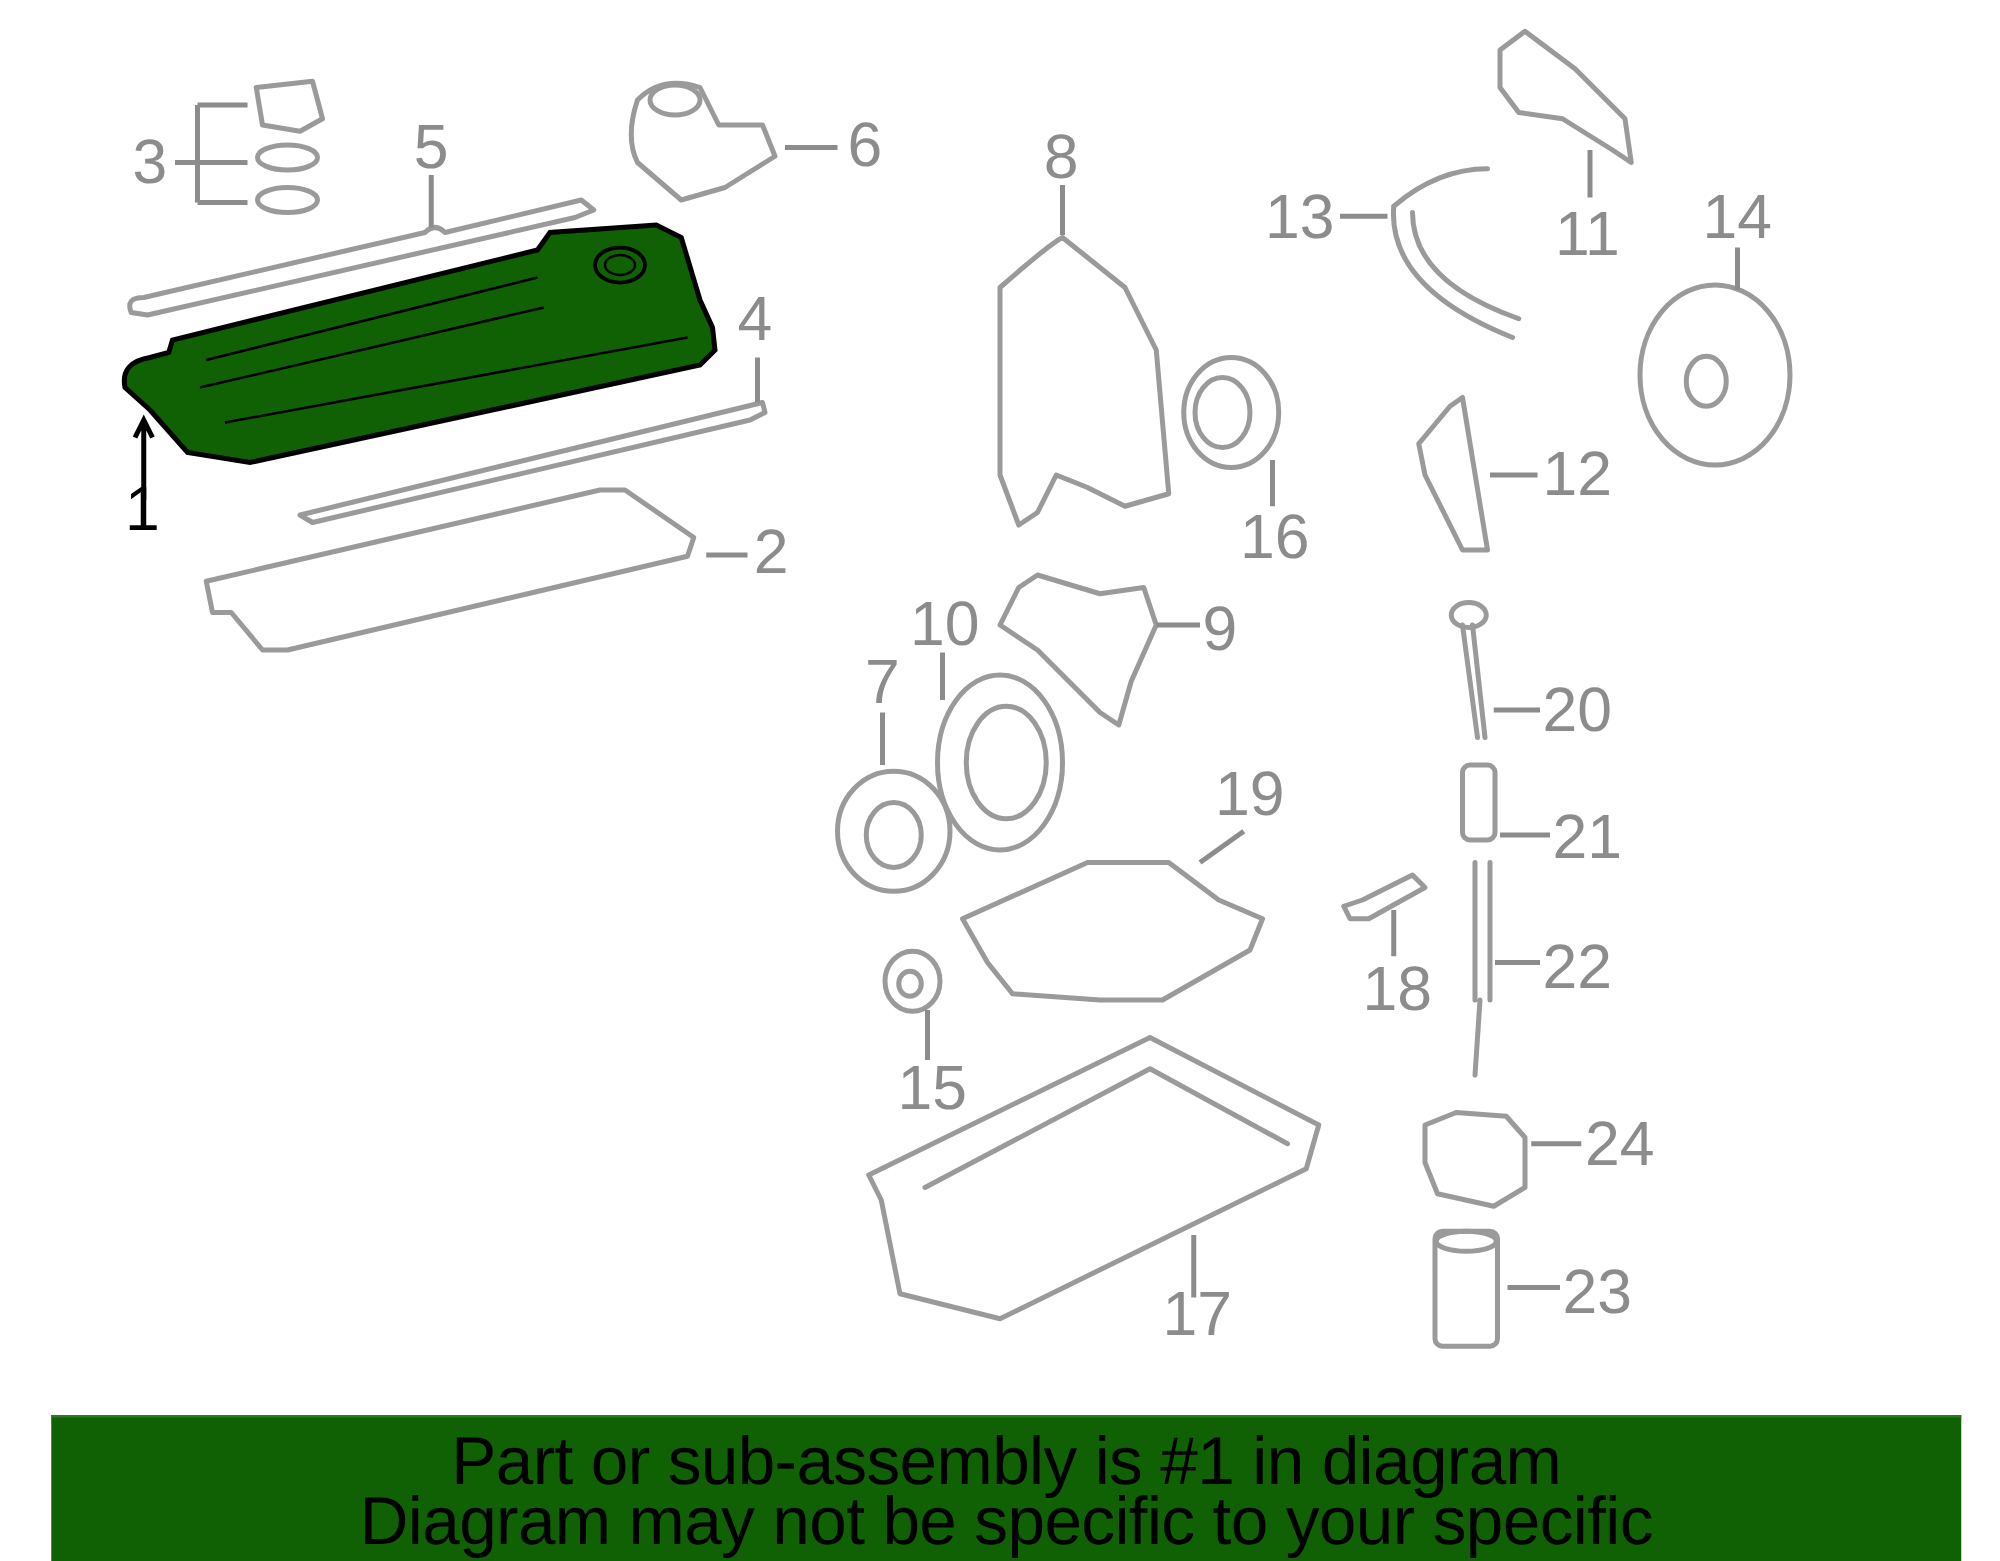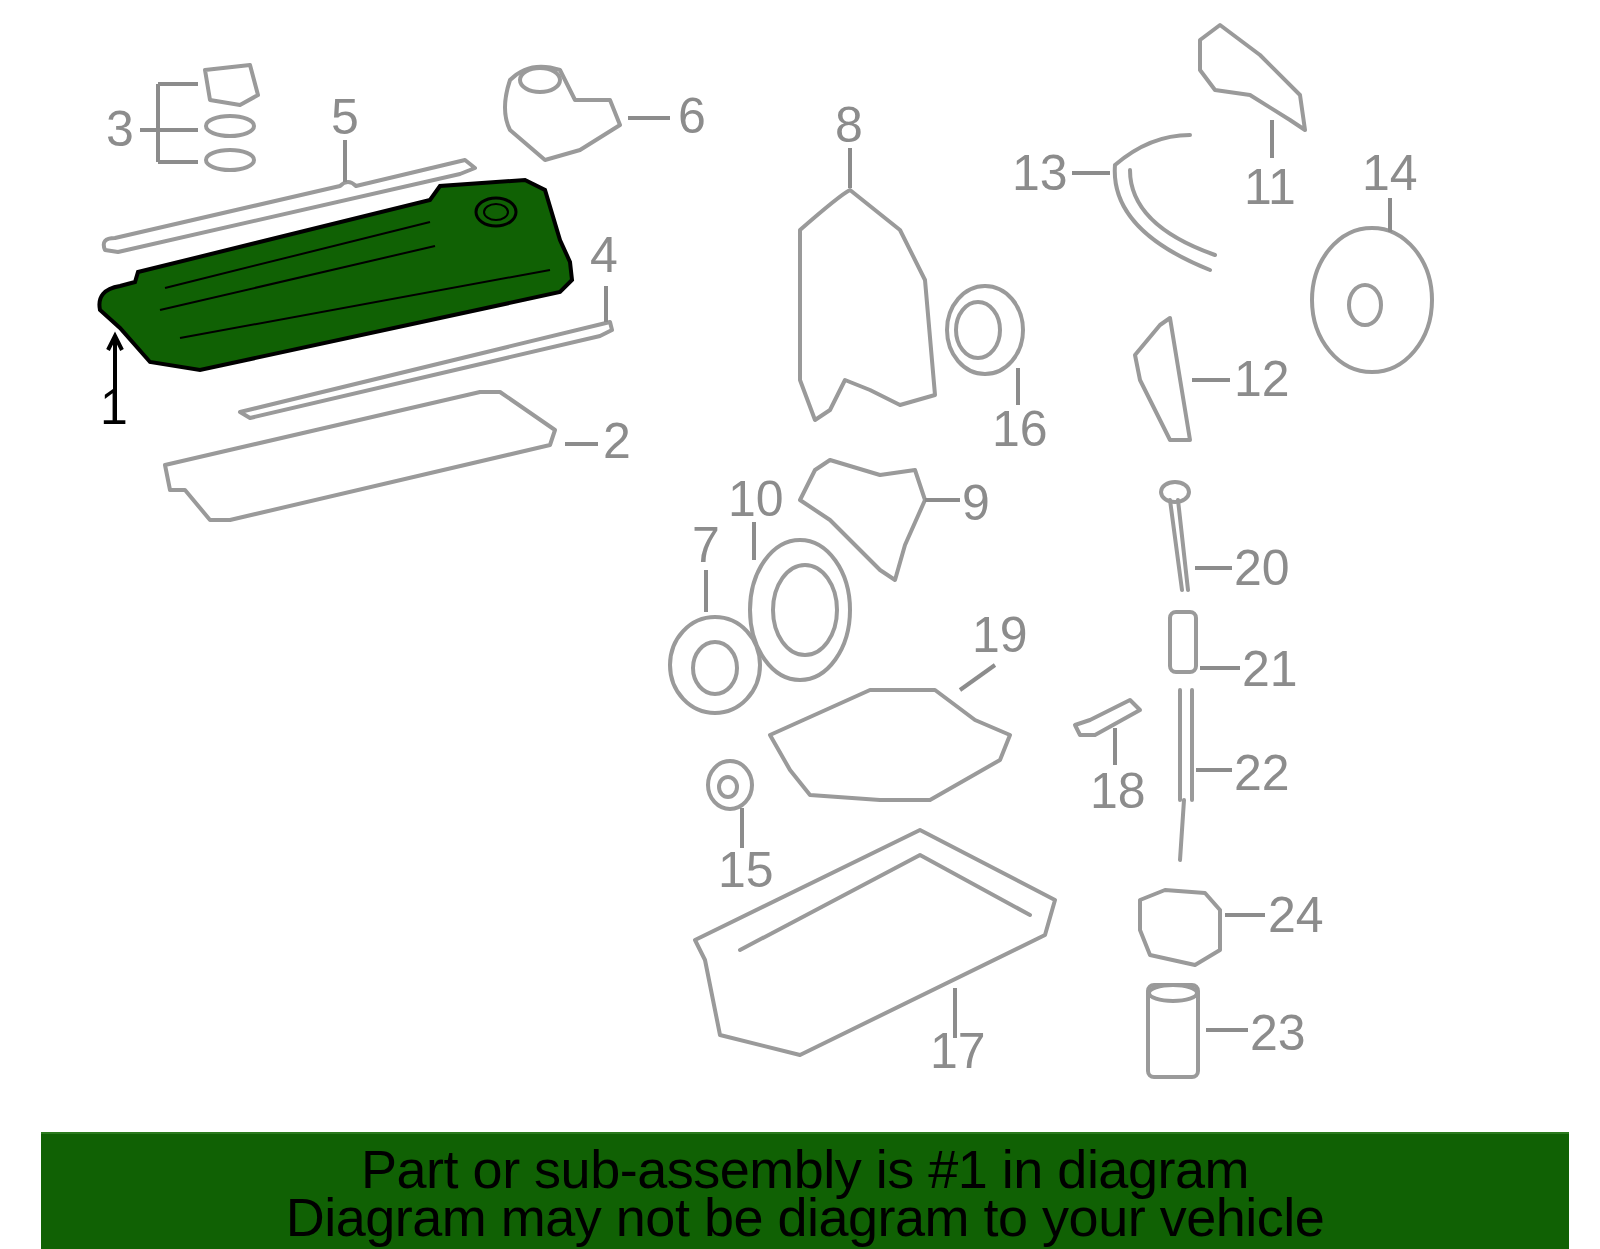--- a/index.html
+++ b/index.html
@@ -152,14 +152,14 @@
     <text class="lbl" x="1234" y="585">20</text>
     <text class="lbl" x="1242" y="686">21</text>
     <text class="lbl" x="1234" y="790">22</text>
     <text class="lbl" x="1250" y="1050">23</text>
     <text class="lbl" x="1268" y="932">24</text>
   </g>
 </svg>
 
 <div class="banner">
   <span>Part or sub-assembly is #1 in diagram</span>
-  <span>Diagram may not be diagram to your vehicle</span>
+  <span>Diagram may not be specific to your specific</span>
 </div>
 
 </body></html>

